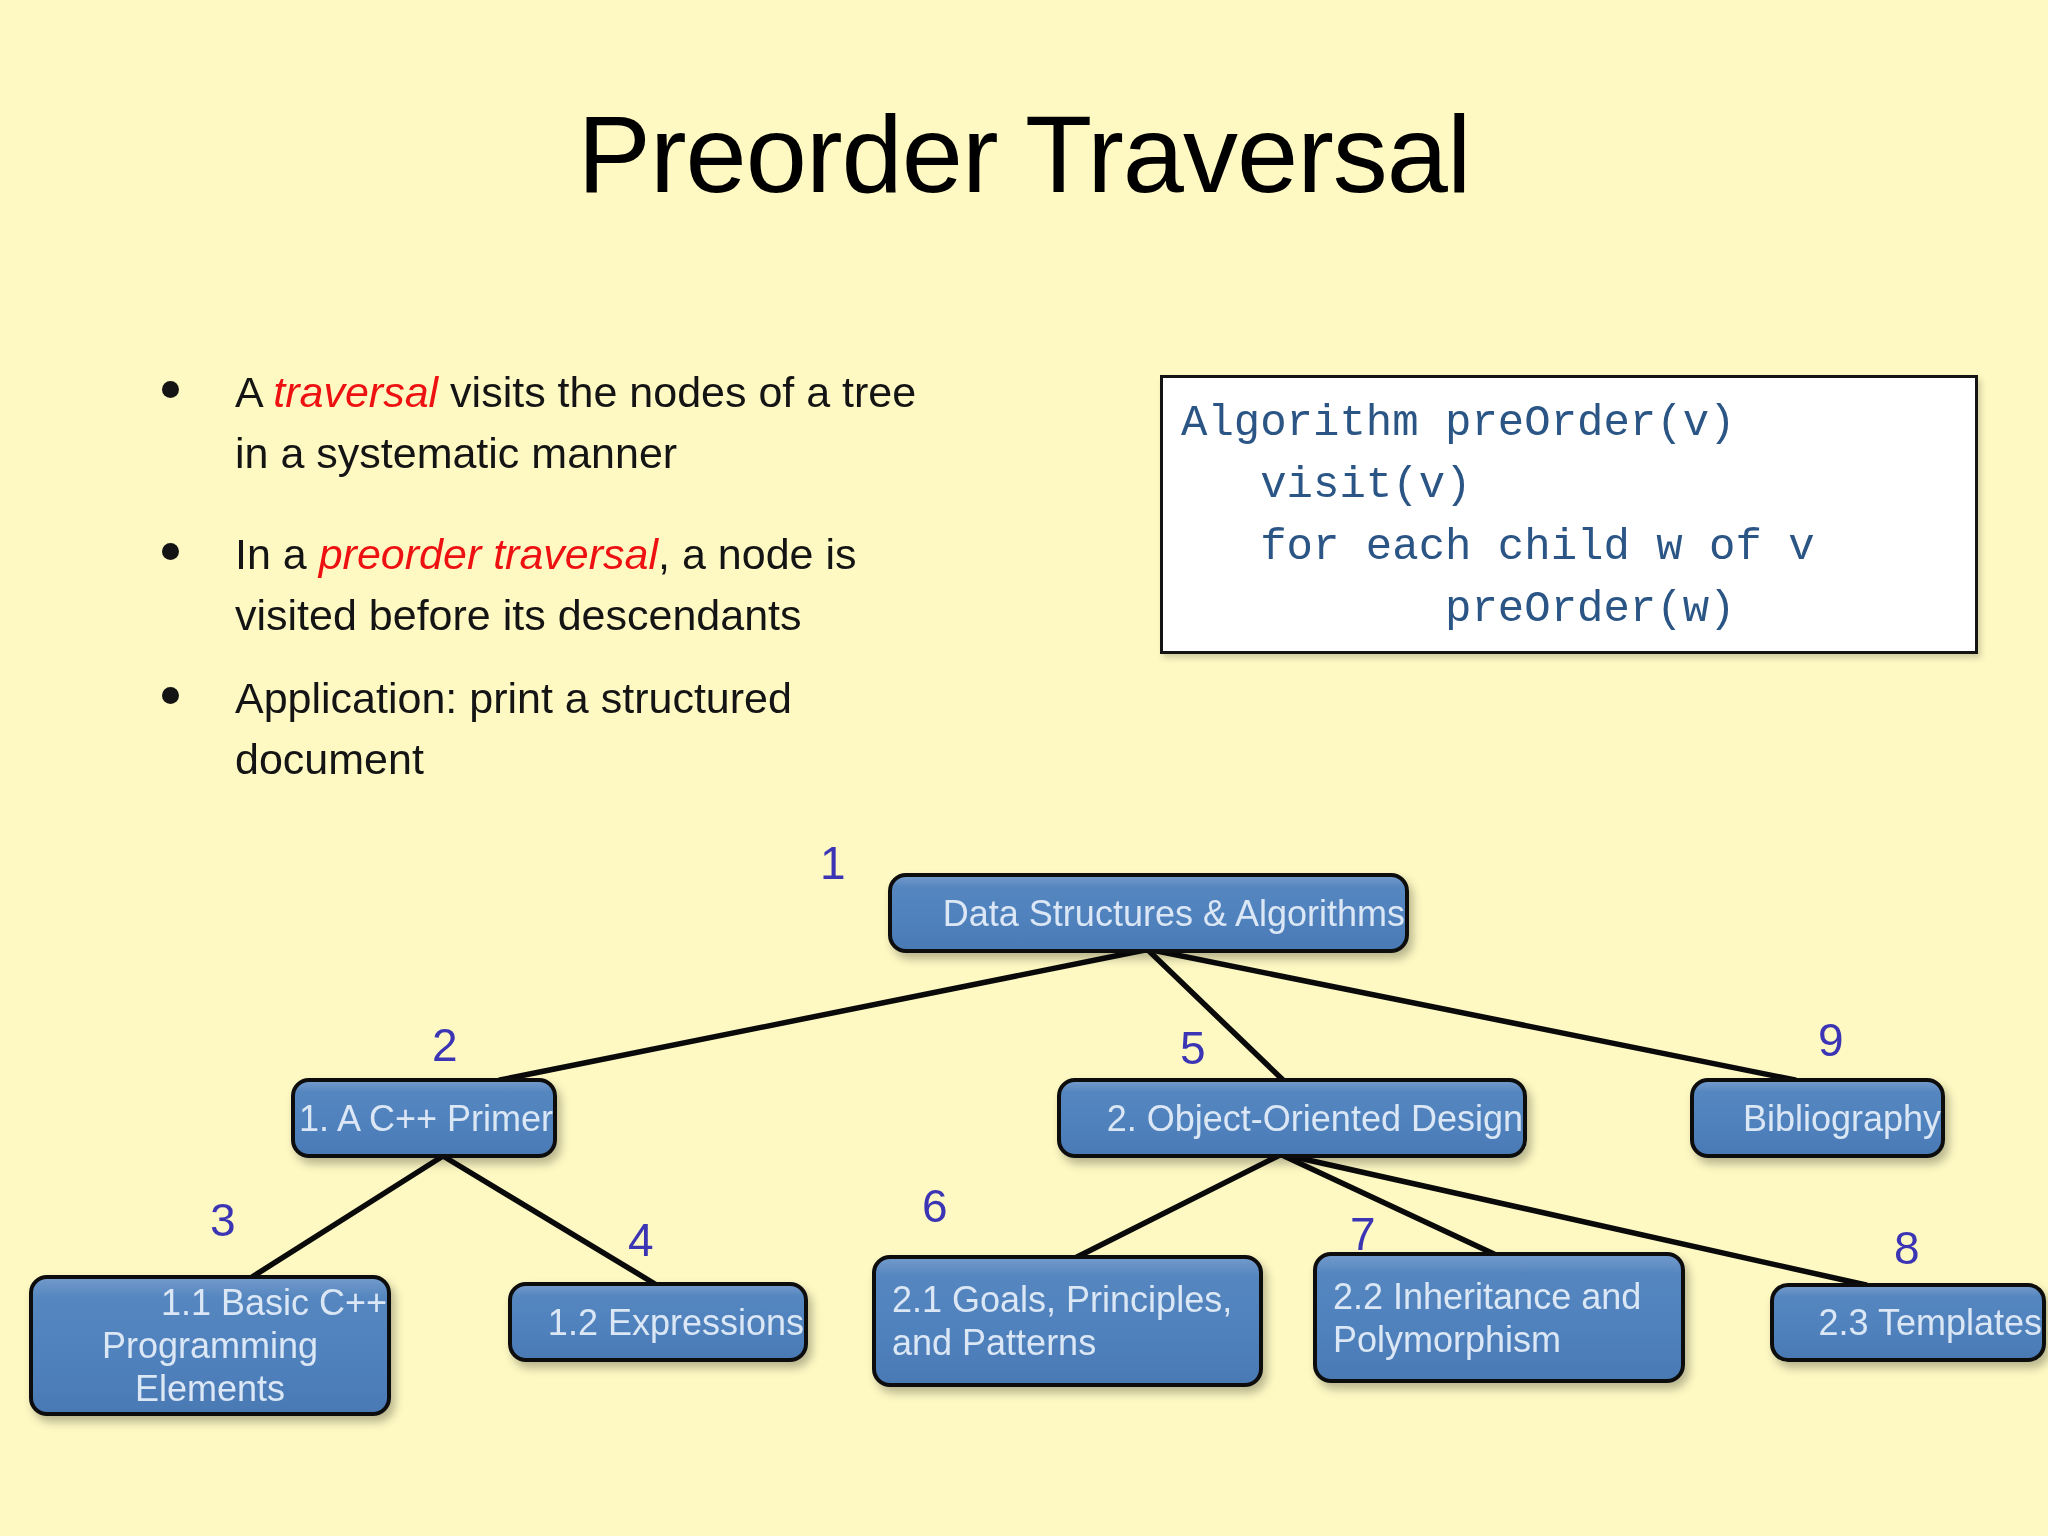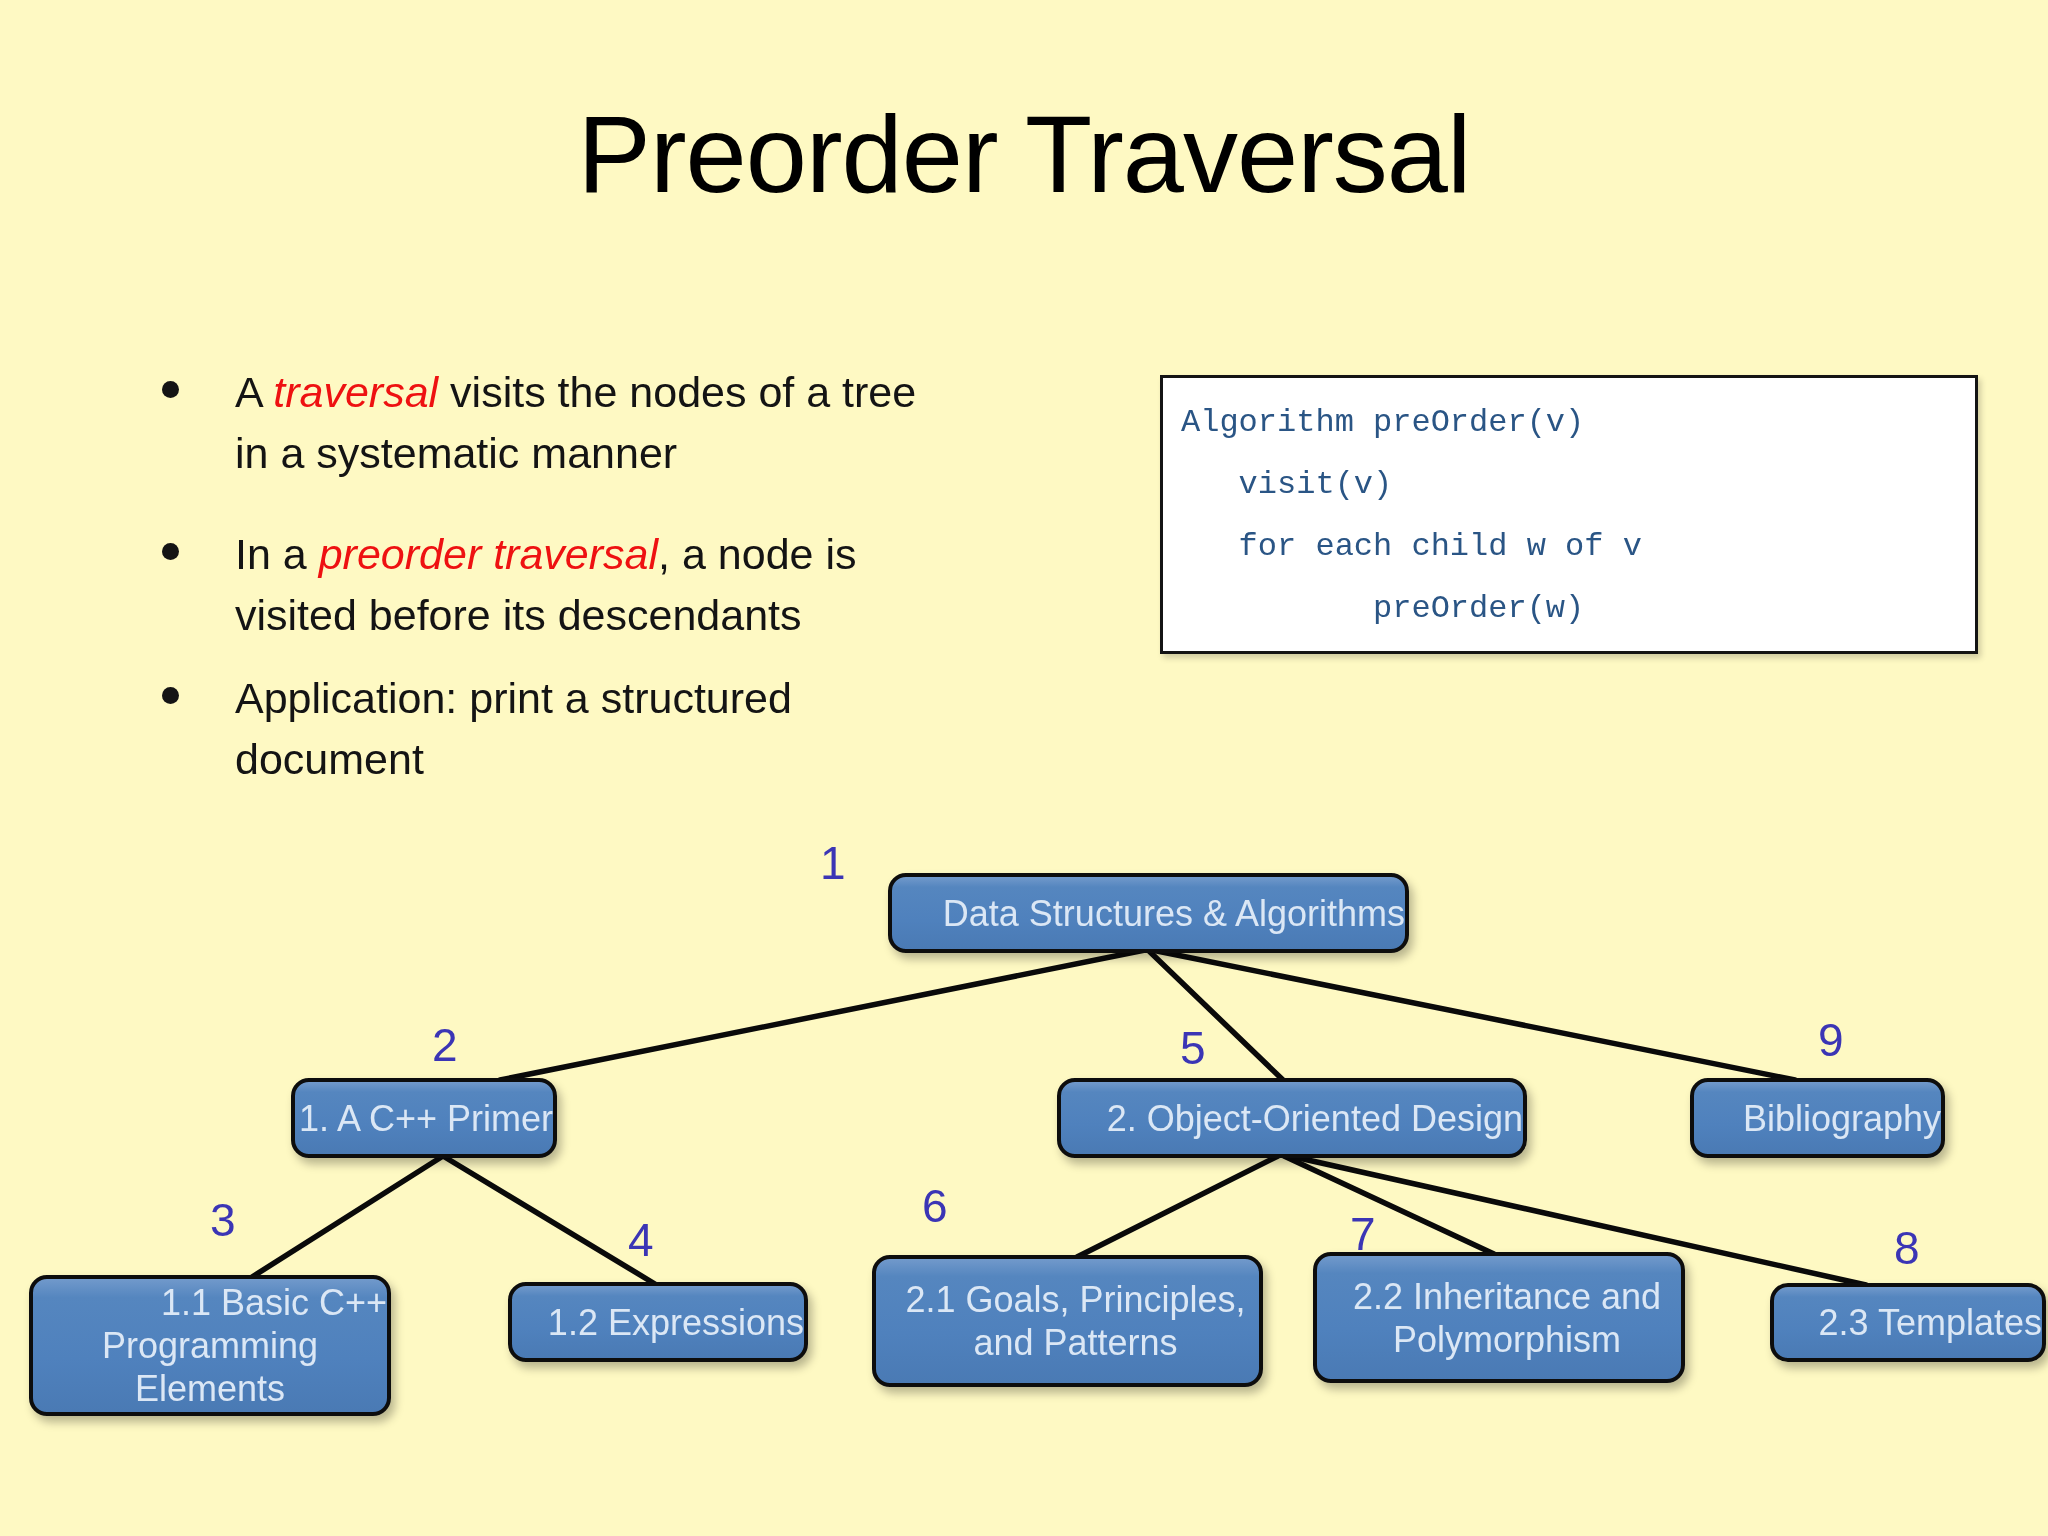--- a/index.html
+++ b/index.html
@@ -31,35 +31,35 @@
   .em-red{color:#ee1111;font-style:italic;}
   
   .codebox{
     position:absolute;left:1160px;top:375px;width:818px;height:279px;
     box-sizing:border-box;border:3px solid #141414;background:#ffffff;
     padding:14px 0 0 18px;
     box-shadow:3px 4px 6px rgba(0,0,0,0.18);
   }
   .code-line{
     font-family:"Liberation Mono",monospace;
-    font-size:32px;line-height:62px;color:#2a5585;
+    font-size:44px;line-height:62px;color:#2a5585;
     white-space:pre;
   }
   
   #edges{position:absolute;left:0;top:0;z-index:1;}
   .node{
     position:absolute;z-index:2;box-sizing:border-box;
     background:linear-gradient(180deg,#7199cb 0%,#5586bf 14%,#4f81bd 60%,#4a7ab4 100%);
     border:4px solid #0d0d0d;border-radius:18px;
     color:#dbe7f5;font-size:36px;line-height:43px;
     display:flex;flex-direction:column;justify-content:center;align-items:flex-end;
     text-align:center;
     box-shadow:4px 6px 10px rgba(0,0,0,0.28);
   }
-  .node.align-left{align-items:center;text-align:left;padding-left:16px;}
+  .node.align-left{align-items:flex-start;text-align:left;padding-left:16px;}
   .n-root     {left:888px;  top:873px;  width:521px; height:80px;}
   .n-primer   {left:291px;  top:1078px; width:266px; height:80px;}
   .n-ood      {left:1057px; top:1078px; width:470px; height:80px;}
   .n-biblio   {left:1690px; top:1078px; width:255px; height:80px;}
   .n-basic    {left:29px;   top:1275px; width:362px; height:141px;}
   .n-expr     {left:508px;  top:1282px; width:300px; height:80px;}
   .n-goals    {left:872px;  top:1255px; width:391px; height:132px;}
   .n-inherit  {left:1313px; top:1252px; width:372px; height:131px;}
   .n-templates{left:1742px; top:1283px; width:276px; height:79px;margin-left:28px;}
   

